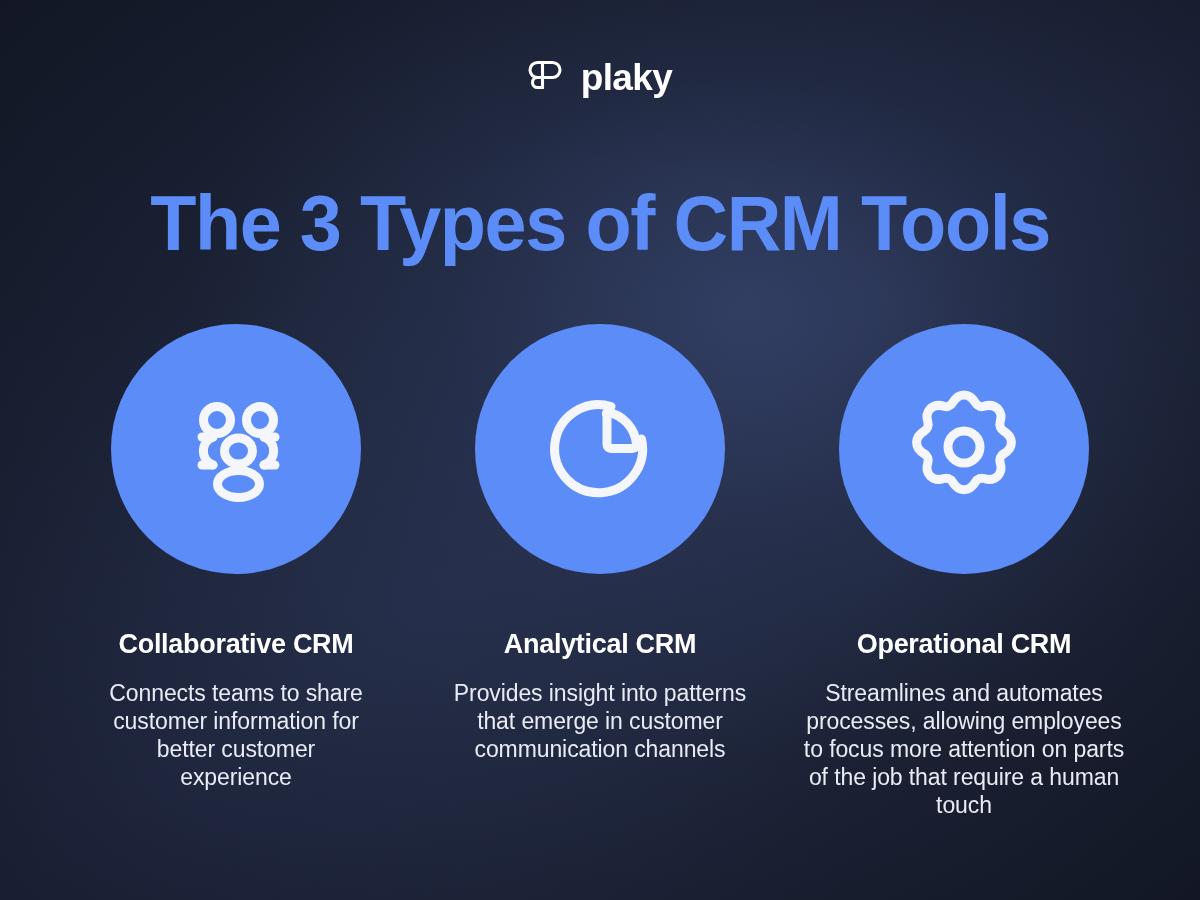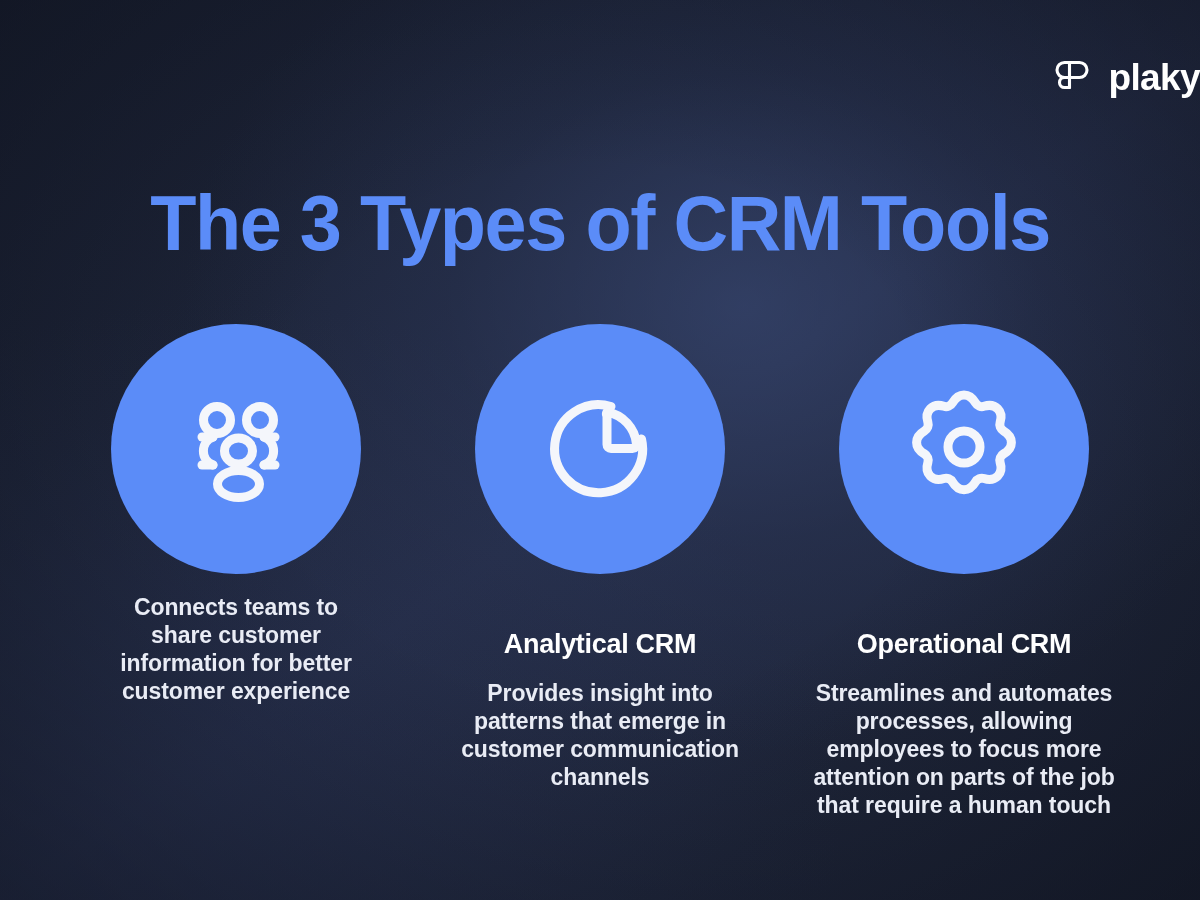--- a/index.html
+++ b/index.html
@@ -37,21 +37,21 @@
   .canvas > * { position: relative; z-index: 2; }
 
   
   .logo-row {
     position: absolute;
     top: 55px;
     left: 0;
     width: 1200px;
     display: flex;
     align-items: center;
-    justify-content: flex-end;
+    justify-content: center;
     gap: 13px;
   }
   .logo-mark { display: block; }
   .logo-word {
     color: #ffffff;
     font-size: 37px;
     font-weight: 700;
     letter-spacing: -0.6px;
     line-height: 1;
   }
@@ -105,21 +105,21 @@
     font-size: 27px;
     font-weight: 700;
     letter-spacing: -0.3px;
     line-height: 1.1;
     text-align: center;
   }
   .card-body {
     margin-top: 19px;
     color: #e9ecf5;
     font-size: 23px;
-    font-weight: 700;
+    font-weight: 400;
     line-height: 28px;
     text-align: center;
     letter-spacing: -0.1px;
   }
   .col-0 .card-body { width: 268px; }
   .col-1 .card-body { width: 330px; }
   .col-2 .card-body { width: 305px; }
 </style>
 </head>
 <body>
@@ -159,20 +159,21 @@
             <path d="M41 82 H30" stroke="#f4f6fb" stroke-width="9" stroke-linecap="round"></path>
 
             <path d="M92 54 A15 15 0 0 1 92 82" stroke="#f4f6fb" stroke-width="9" stroke-linecap="round" fill="none"></path>
             <path d="M92 54 H103" stroke="#f4f6fb" stroke-width="9" stroke-linecap="round"></path>
             <path d="M92 82 H103" stroke="#f4f6fb" stroke-width="9" stroke-linecap="round"></path>
 
             <ellipse cx="66.5" cy="101" rx="21" ry="13.5" stroke="#f4f6fb" stroke-width="9"></ellipse>
           </svg>
         </span>
       </div>
+      <div class="card-heading">Collaborative CRM</div>
       <div class="card-body">Connects teams to share customer information for better customer experience</div>
     </div>
 
     <div class="column col-2">
       <div class="icon-circle">
         <span>
           <svg width="130" height="130" viewBox="0 0 130 130" fill="none" aria-hidden="true">
 
             <path d="M76 24.5
                      A44 44 0 1 0 106.5 57" stroke="#f4f6fb" stroke-width="9" stroke-linecap="round" fill="none"></path>

